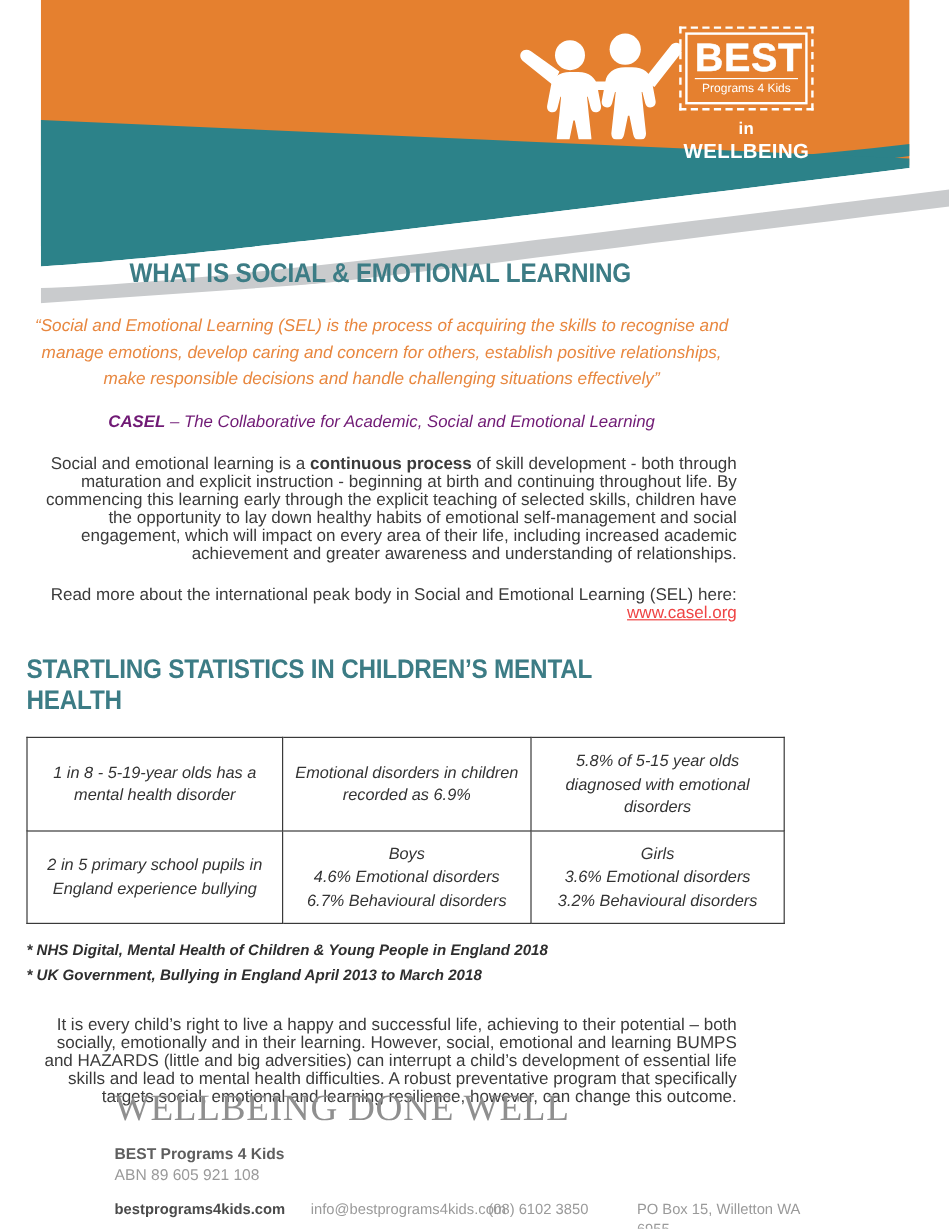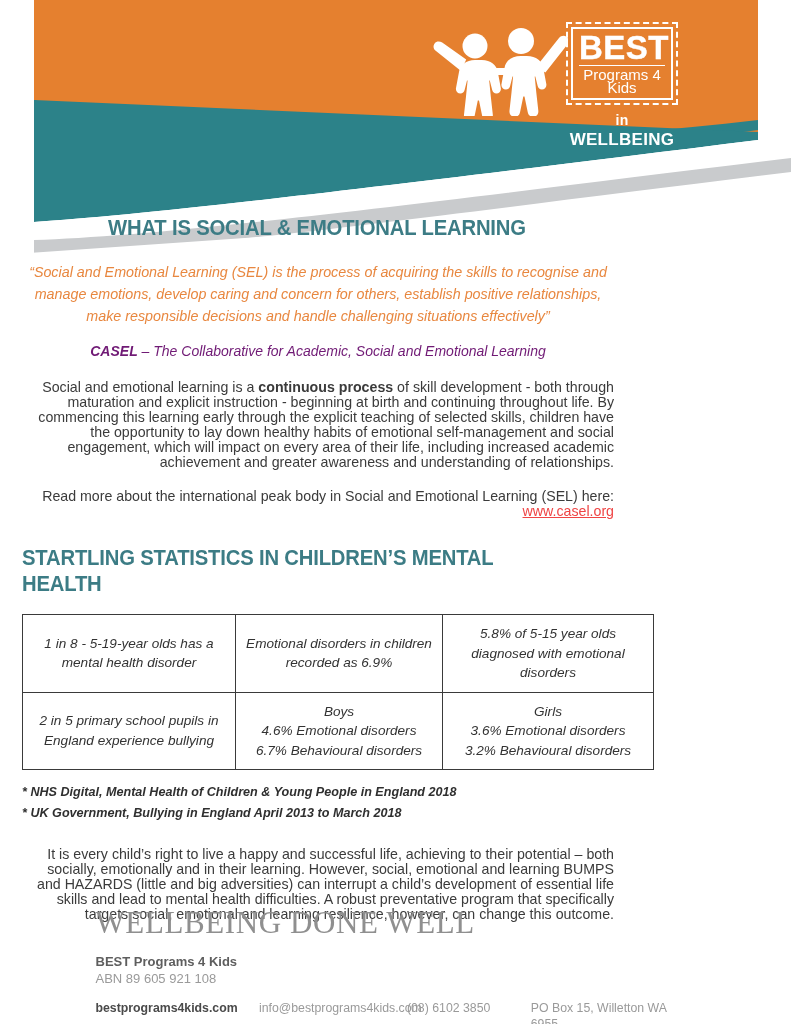--- a/index.html
+++ b/index.html
@@ -61,21 +61,21 @@
   #best-word {
     font-family: "Liberation Sans", sans-serif;
     font-weight: bold;
     font-size: 33px;
     line-height: 33px;
     letter-spacing: 0.5px;
     color: #ffffff;
     -webkit-text-stroke: 0.4px #ffffff;
   }
   #best-sub {
-    font-size: 15px;
+    font-size: 10px;
     color: #ffffff;
     line-height: 13px;
     margin-top: 1px;
     border-top: 1.5px solid #ffffff;
     padding-top: 2px;
   }
   #best-tagline {
     font-weight: bold;
     font-size: 17px;
     letter-spacing: 0.3px;

